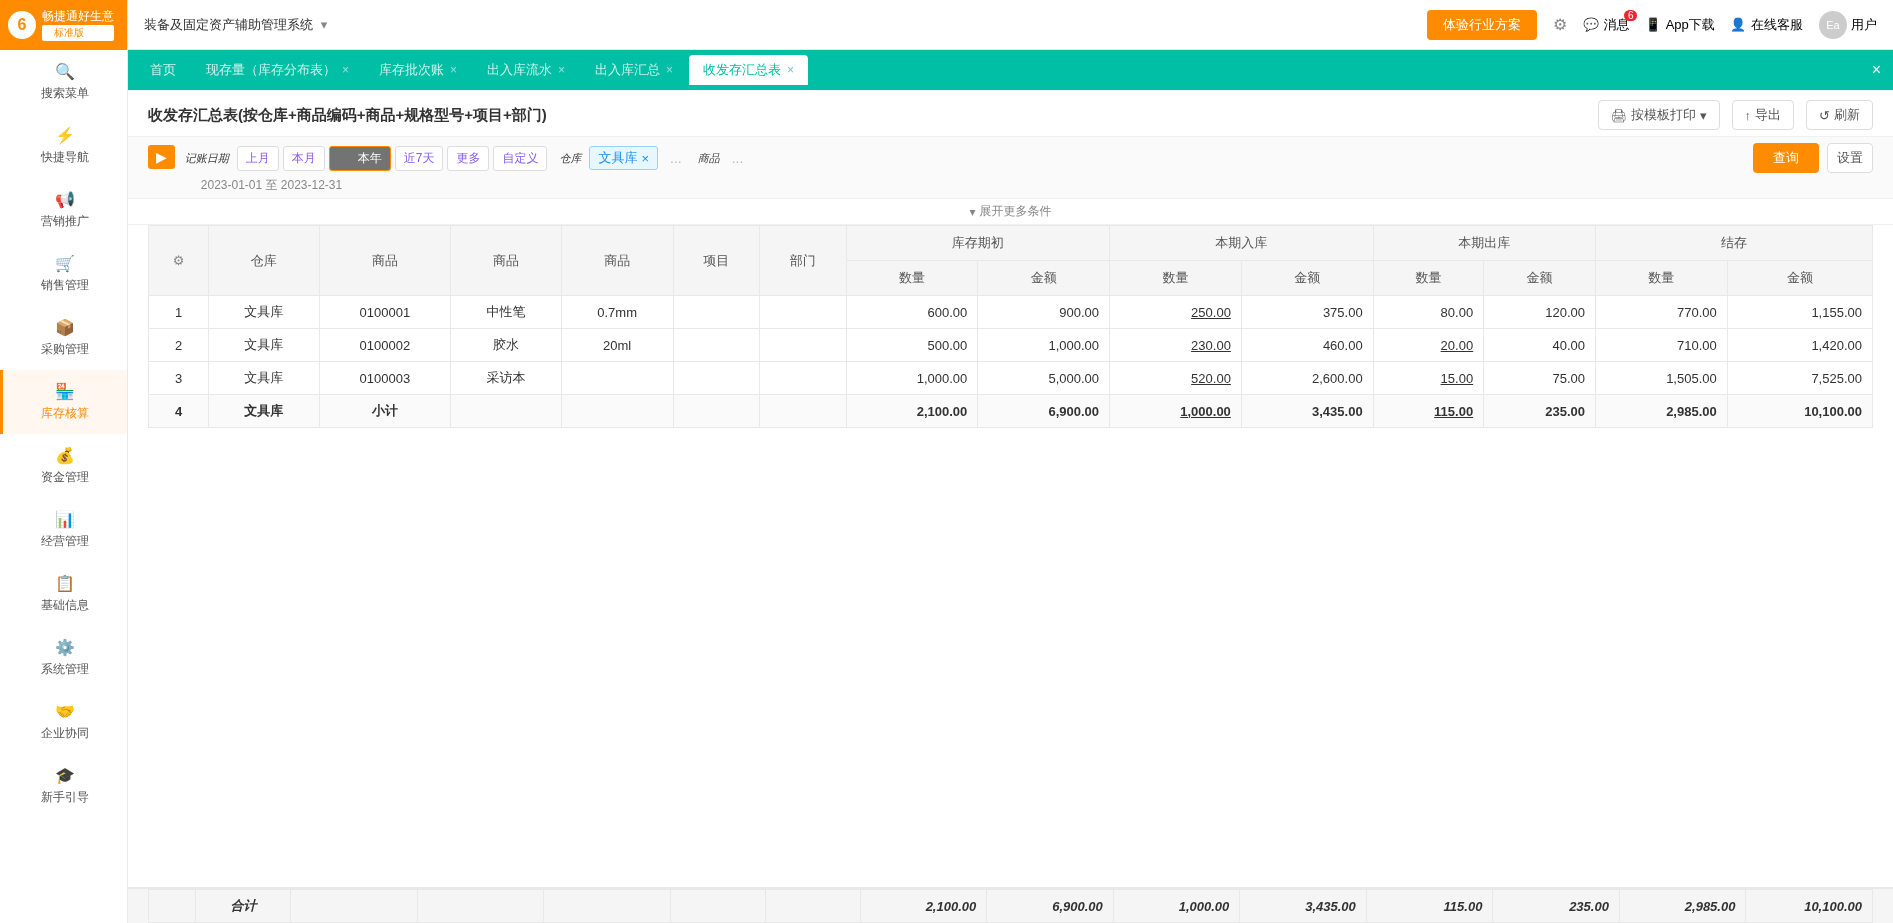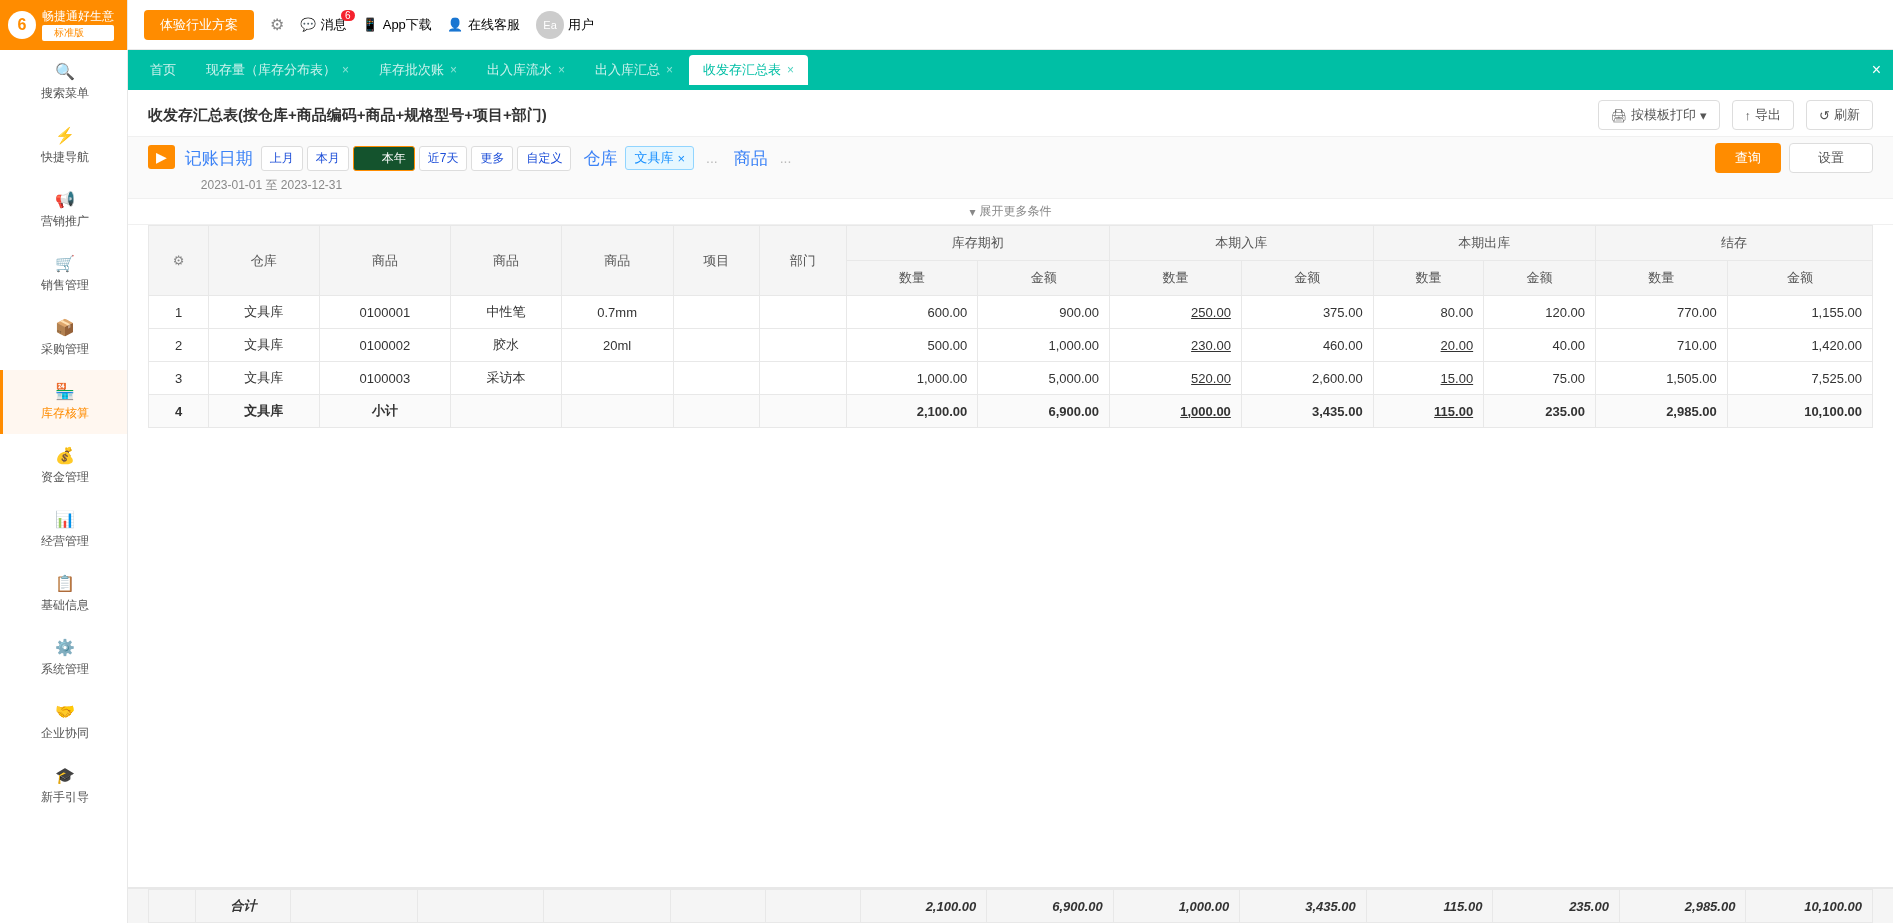--- a/index.html
+++ b/index.html
@@ -34,33 +34,33 @@
     .tab.active { background: #fff; color: #00bfa5; border-radius: 4px 4px 0 0; }
     .tab-close { font-size: 12px; opacity: 0.7; cursor: pointer; }
     .tabbar-spacer { flex: 1; }
     .tabbar-close-btn { color: #fff; cursor: pointer; font-size: 16px; padding: 4px; }
 
     
     .content { flex: 1; background: #fff; overflow: hidden; display: flex; flex-direction: column; }
     .page-title { font-size: 15px; font-weight: bold; color: #333; margin-bottom: 0; }
     .toolbar-btn { display: flex; align-items: center; gap: 4px; padding: 5px 12px; border: 1px solid #ddd; border-radius: 4px; background: #fff; cursor: pointer; font-size: 13px; color: #555; }
     .filter-section { display: flex; align-items: center; gap: 8px; }
-    .filter-label { color: #3b82f6; font-size: 17px; white-space: nowrap; }
+    .filter-label { color: #404040; font-size: 11px; white-space: nowrap; font-style: italic; }
     .filter-date-btns { display: flex; align-items: center; gap: 4px; }
-    .filter-date-btn { padding: 3px 8px; border: 1px solid #ddd; border-radius: 3px; cursor: pointer; font-size: 12px; background: #fff; color: #1d4ed8; }
-    .filter-date-btn.active { background: #14532d; color: #fff; border-color: #ff8c00; padding-left: 28px; }
+    .filter-date-btn { padding: 3px 8px; border: 1px solid #ddd; border-radius: 3px; cursor: pointer; font-size: 12px; background: #fff; color: #8b5cf6; }
+    .filter-date-btn.active { background: #737373; color: #fff; border-color: #ff8c00; padding-left: 28px; }
     .filter-tag { display: flex; align-items: center; gap: 4px; background: #e6f7ff; border: 1px solid #91d5ff; border-radius: 3px; padding: 2px 8px; font-size: 13px; color: #1890ff; }
     .filter-tag-close { cursor: pointer; color: #1890ff; }
     .filter-dots { color: #bbb; cursor: pointer; font-size: 14px; padding: 0 4px; }
     .filter-expand-btn { display: flex; align-items: center; gap: 4px; color: #888; font-size: 12px; cursor: pointer; }
 
     
     .filter-arrow-btn { background: #ff8c00; color: #fff; border: none; padding: 4px 8px; cursor: pointer; border-radius: 3px; font-size: 14px; }
     .query-btn { background: #ff8c00; color: #fff; border: none; padding: 6px 20px; border-radius: 4px; cursor: pointer; font-size: 13px; }
-    .settings-btn { background: #fff; color: #555; border: 1px solid #ddd; padding: 4px 28px; border-radius: 4px; cursor: pointer; font-size: 13px; }
+    .settings-btn { background: #fff; color: #555; border: 1px solid #ddd; padding: 4px 9px; border-radius: 4px; cursor: pointer; font-size: 13px; }
 
     
     .table-container { flex: 1; overflow: auto; padding: 0 20px; }
     table { width: 100%; border-collapse: collapse; font-size: 13px; }
     th { background: #f5f5f5; color: #555; font-weight: normal; padding: 8px 10px; text-align: center; border: 1px solid #e8e8e8; white-space: nowrap; }
     td { padding: 7px 10px; border: 1px solid #e8e8e8; text-align: center; color: #333; }
     .td-right { text-align: right; }
     .bold { font-weight: bold; }
     .row-subtotal td { font-weight: bold; background: #fafafa; }
 
@@ -135,20 +135,24 @@
     <div class="sidebar-item">
       <span class="sidebar-item-icon">🎓</span>
       <span>新手引导</span>
     </div>
   </div>
 </div>
 
 <div class="main">
 
   <div class="topbar">
+    <div class="topbar-system-title">
+      <span>装备及固定资产辅助管理系统</span>
+      <span style="margin-left:4px; color:#888;">▾</span>
+    </div>
     <button class="topbar-btn">体验行业方案</button>
     <span style="color:#888; font-size:16px; cursor:pointer;">⚙</span>
     <div class="topbar-action-item" style="position:relative;">
       <span>💬</span>
       <span>消息</span>
       <span class="badge">6</span>
     </div>
     <div class="topbar-action-item">
       <span>📱</span>
       <span>App下载</span>

